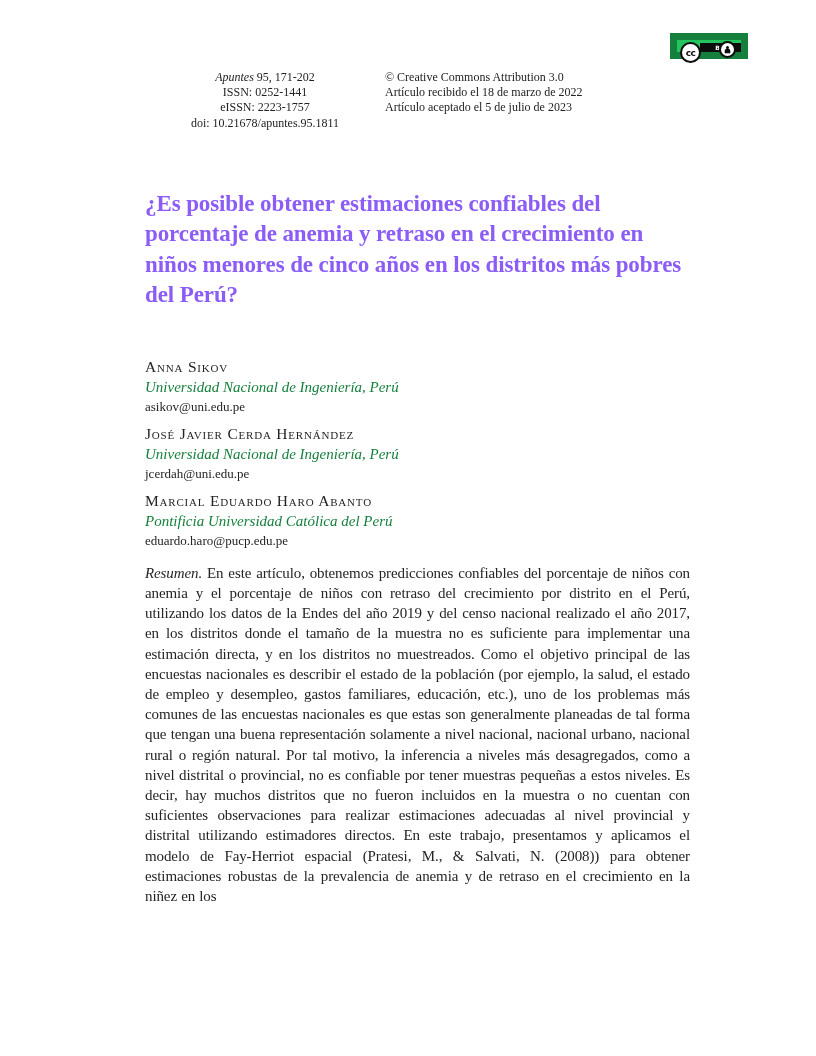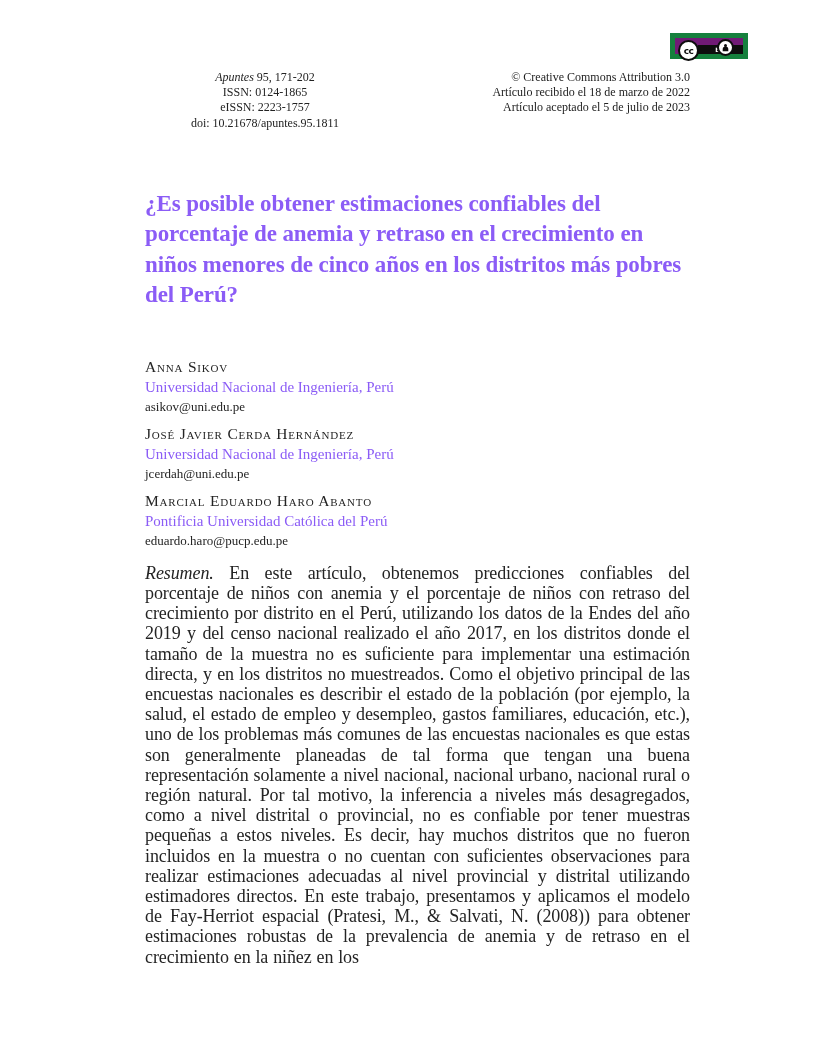--- a/index.html
+++ b/index.html
@@ -20,22 +20,22 @@
     width: 545px;
   }
 
   
   .cc-badge {
     position: absolute;
     left: 670px;
     top: 33px;
     width: 78px;
     height: 26px;
-    background: #701a75;
-    border: 5px solid #15803d;
+    background: #22c55e;
+    border: 7px solid #15803d;
   }
   .cc-badge .strip {
     position: absolute;
     left: 23px; right: 0; bottom: 0;
     height: 9px;
     background: #0d0d0d;
     color: #ffffff;
     font-family: "DejaVu Sans", sans-serif;
     font-size: 6px;
     font-weight: bold;
@@ -73,21 +73,21 @@
   .person-circle svg { width: 9px; height: 9px; fill: #0d0d0d; }
 
   
   .meta {
     display: flex;
     font-size: 12px;
     line-height: 15.2px;
     color: #222222;
   }
   .meta-left { width: 240px; text-align: center; }
-  .meta-right { flex: 1; text-align: right; }
+  .meta-right { flex: 1; }
   .italic { font-style: italic; }
 
   
   .title {
     margin-top: 58px;
     font-size: 23px;
     font-weight: 700;
     line-height: 30.5px;
     color: #8b5cf6;
     letter-spacing: -0.1px;
@@ -97,27 +97,27 @@
   .authors { margin-top: 46px; }
   .author-block { margin-bottom: 7px; }
   .author-block:last-child { margin-bottom: 0; }
   .author-block div { line-height: 20px; }
   .author-name {
     font-variant: small-caps;
     font-size: 15.5px;
     letter-spacing: 0.8px;
     color: #242424;
   }
-  .author-affil { font-size: 15px; color: #8b5cf6; }
+  .author-affil { font-style: italic; font-size: 15px; color: #15803d; }
   .author-email { font-size: 13px; color: #242424; }
 
   
   .abstract {
     margin-top: 12px;
-    font-size: 18px;
+    font-size: 15px;
     line-height: 20.2px;
     letter-spacing: -0.1px;
     text-align: justify;
     color: #242424;
     word-spacing: 0.5px;
   }
   .abstract em { font-style: italic; }
 </style>
 </head>
 <body>
@@ -136,21 +136,21 @@
   </div>
 
   <div class="content">
 
     <header class="meta">
       <div class="meta-left">
         <div>
           <span class="italic">Apuntes</span>
           <span>95, 171-202</span>
         </div>
-        <div>ISSN: 0124-1865</div>
+        <div>ISSN: 0252-1441</div>
         <div>eISSN: 2223-1757</div>
         <div>doi: 10.21678/apuntes.95.1811</div>
       </div>
       <div class="meta-right">
         <div>© Creative Commons Attribution 3.0</div>
         <div>Artículo recibido el 18 de marzo de 2022</div>
         <div>Artículo aceptado el 5 de julio de 2023</div>
       </div>
     </header>
 

